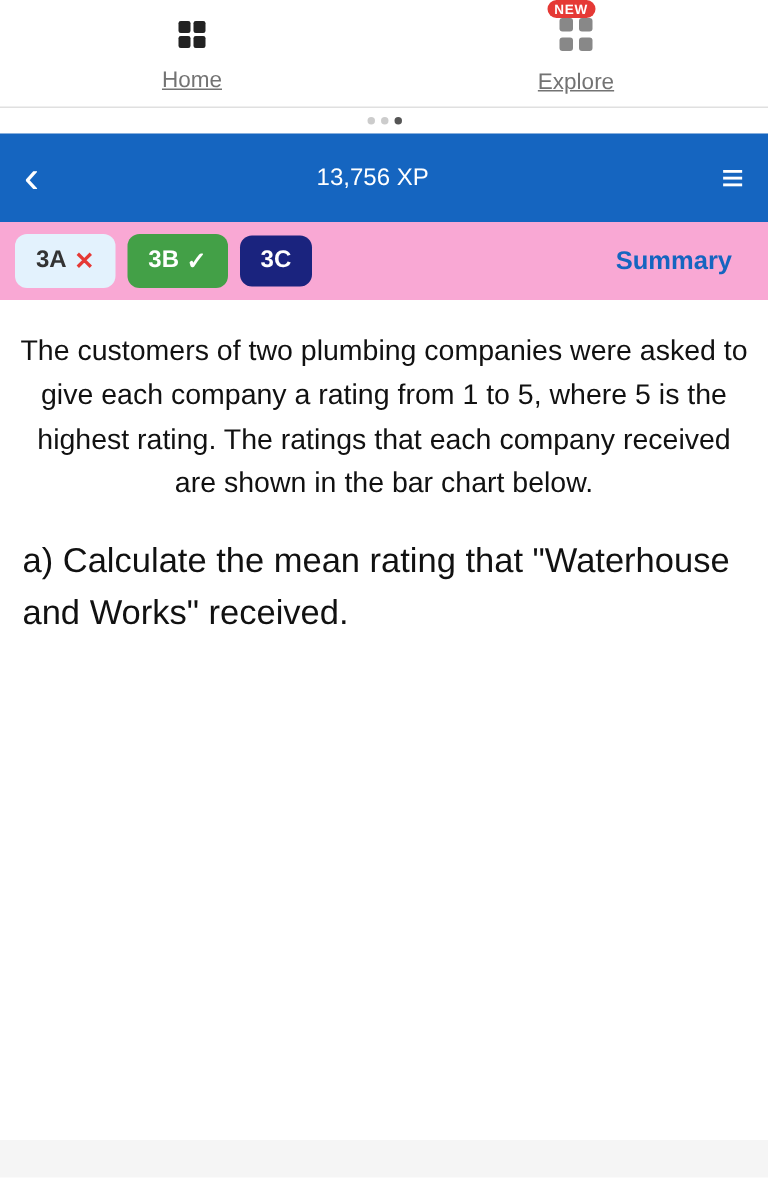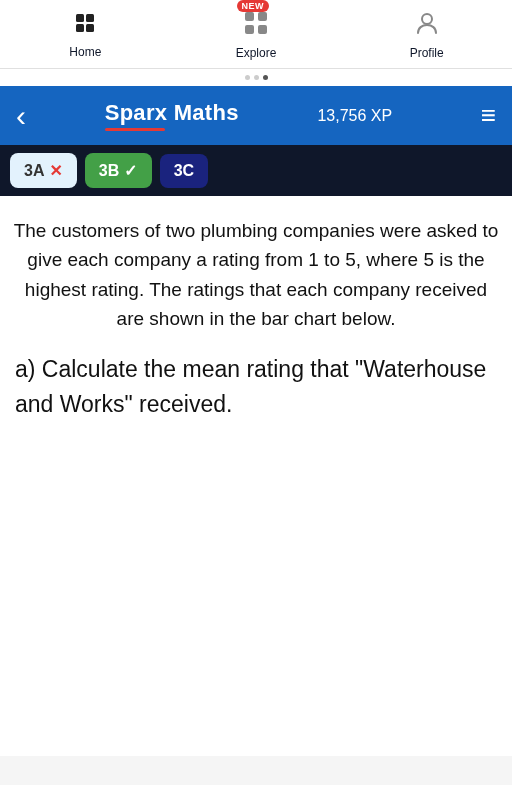--- a/index.html
+++ b/index.html
@@ -29,22 +29,23 @@
 
     .nav-item {
       display: flex;
       flex-direction: column;
       align-items: center;
       gap: 4px;
       flex: 1;
     }
 
     .nav-item-label {
-      font-size: 12px;
-      color: #0f172a;
+      font-size: 15px;
+      color: #737373;
+      text-decoration: underline;
     }
 
     .nav-icon {
       font-size: 22px;
       color: #333;
     }
 
     .explore-badge-wrap {
       position: relative;
       display: flex;
@@ -126,21 +127,21 @@
       margin-right: 10px;
     }
 
     .header-menu {
       color: white;
       font-size: 22px;
     }
 
     
     .tab-bar {
-      background: #0f172a;
+      background: #f9a8d4;
       display: flex;
       align-items: center;
       padding: 8px 10px;
       gap: 8px;
     }
 
     .tab {
       display: flex;
       align-items: center;
       gap: 5px;
@@ -234,60 +235,50 @@
           <rect x="2" y="2" width="9" height="9" rx="2" fill="#888"></rect>
           <rect x="15" y="2" width="9" height="9" rx="2" fill="#888"></rect>
           <rect x="2" y="15" width="9" height="9" rx="2" fill="#888"></rect>
           <rect x="15" y="15" width="9" height="9" rx="2" fill="#888"></rect>
         </svg>
       </span>
     </div>
     <span class="nav-item-label">Explore</span>
   </div>
 
-  <div class="nav-item">
-    <span class="nav-icon">
-      <svg width="26" height="26" viewBox="0 0 26 26" fill="none">
-        <circle cx="13" cy="9" r="5" fill="none" stroke="#888" stroke-width="2"></circle>
-        <path d="M4 23c0-5 4-8 9-8s9 3 9 8" fill="none" stroke="#888" stroke-width="2" stroke-linecap="round"></path>
-      </svg>
-    </span>
-    <span class="nav-item-label">Profile</span>
-  </div>
 </div>
 
 <div class="dots-indicator">
   <div class="dot"></div>
   <div class="dot"></div>
   <div class="dot active"></div>
 </div>
 
 <div class="header-bar">
   <span class="header-back" style="font-size:30px; color:white; line-height:1;">‹</span>
-  <div class="header-title-wrap">
-    <span class="header-title">Sparx Maths</span>
-    <div class="header-underline"></div>
-  </div>
   <span class="header-xp">13,756 XP</span>
   <span class="header-menu" style="font-size:26px; color:white;">≡</span>
 </div>
 
 <div class="tab-bar">
   <div class="tab tab-3a">
     <span>3A</span>
     <span class="tab-icon" style="color:#e53935;">✕</span>
   </div>
 
   <div class="tab tab-3b">
     <span>3B</span>
     <span class="tab-icon">✓</span>
   </div>
 
   <div class="tab tab-3c">
     <span>3C</span>
   </div>
 
+  <div class="tab tab-summary">
+    <span>Summary</span>
+  </div>
 </div>
 
 <div class="content">
   <p class="question-text">The customers of two plumbing companies were asked to give each company a rating from 1 to 5, where 5 is the highest rating. The ratings that each company received are shown in the bar chart below.</p>
   <p class="question-part">a) Calculate the mean rating that "Waterhouse and Works" received.</p>
 </div>
 
 </body></html>

